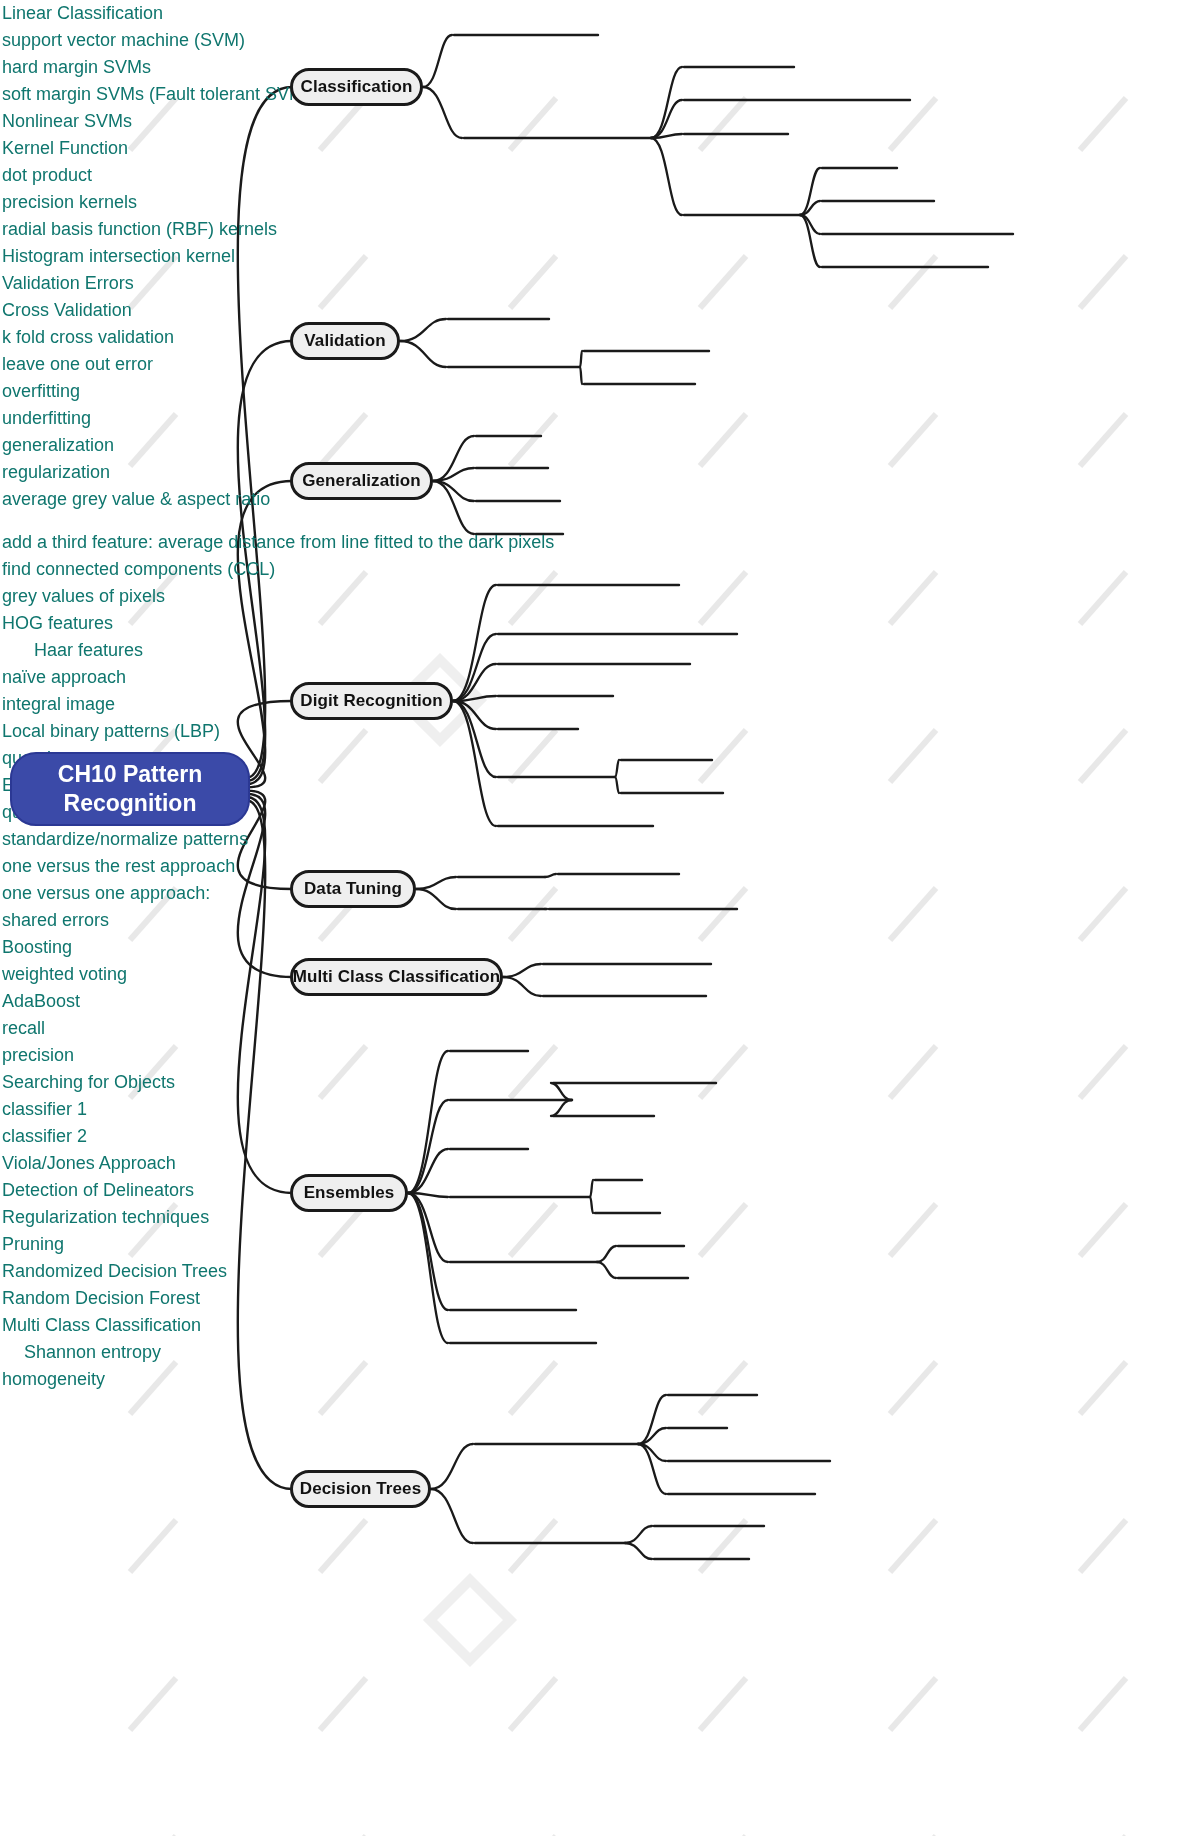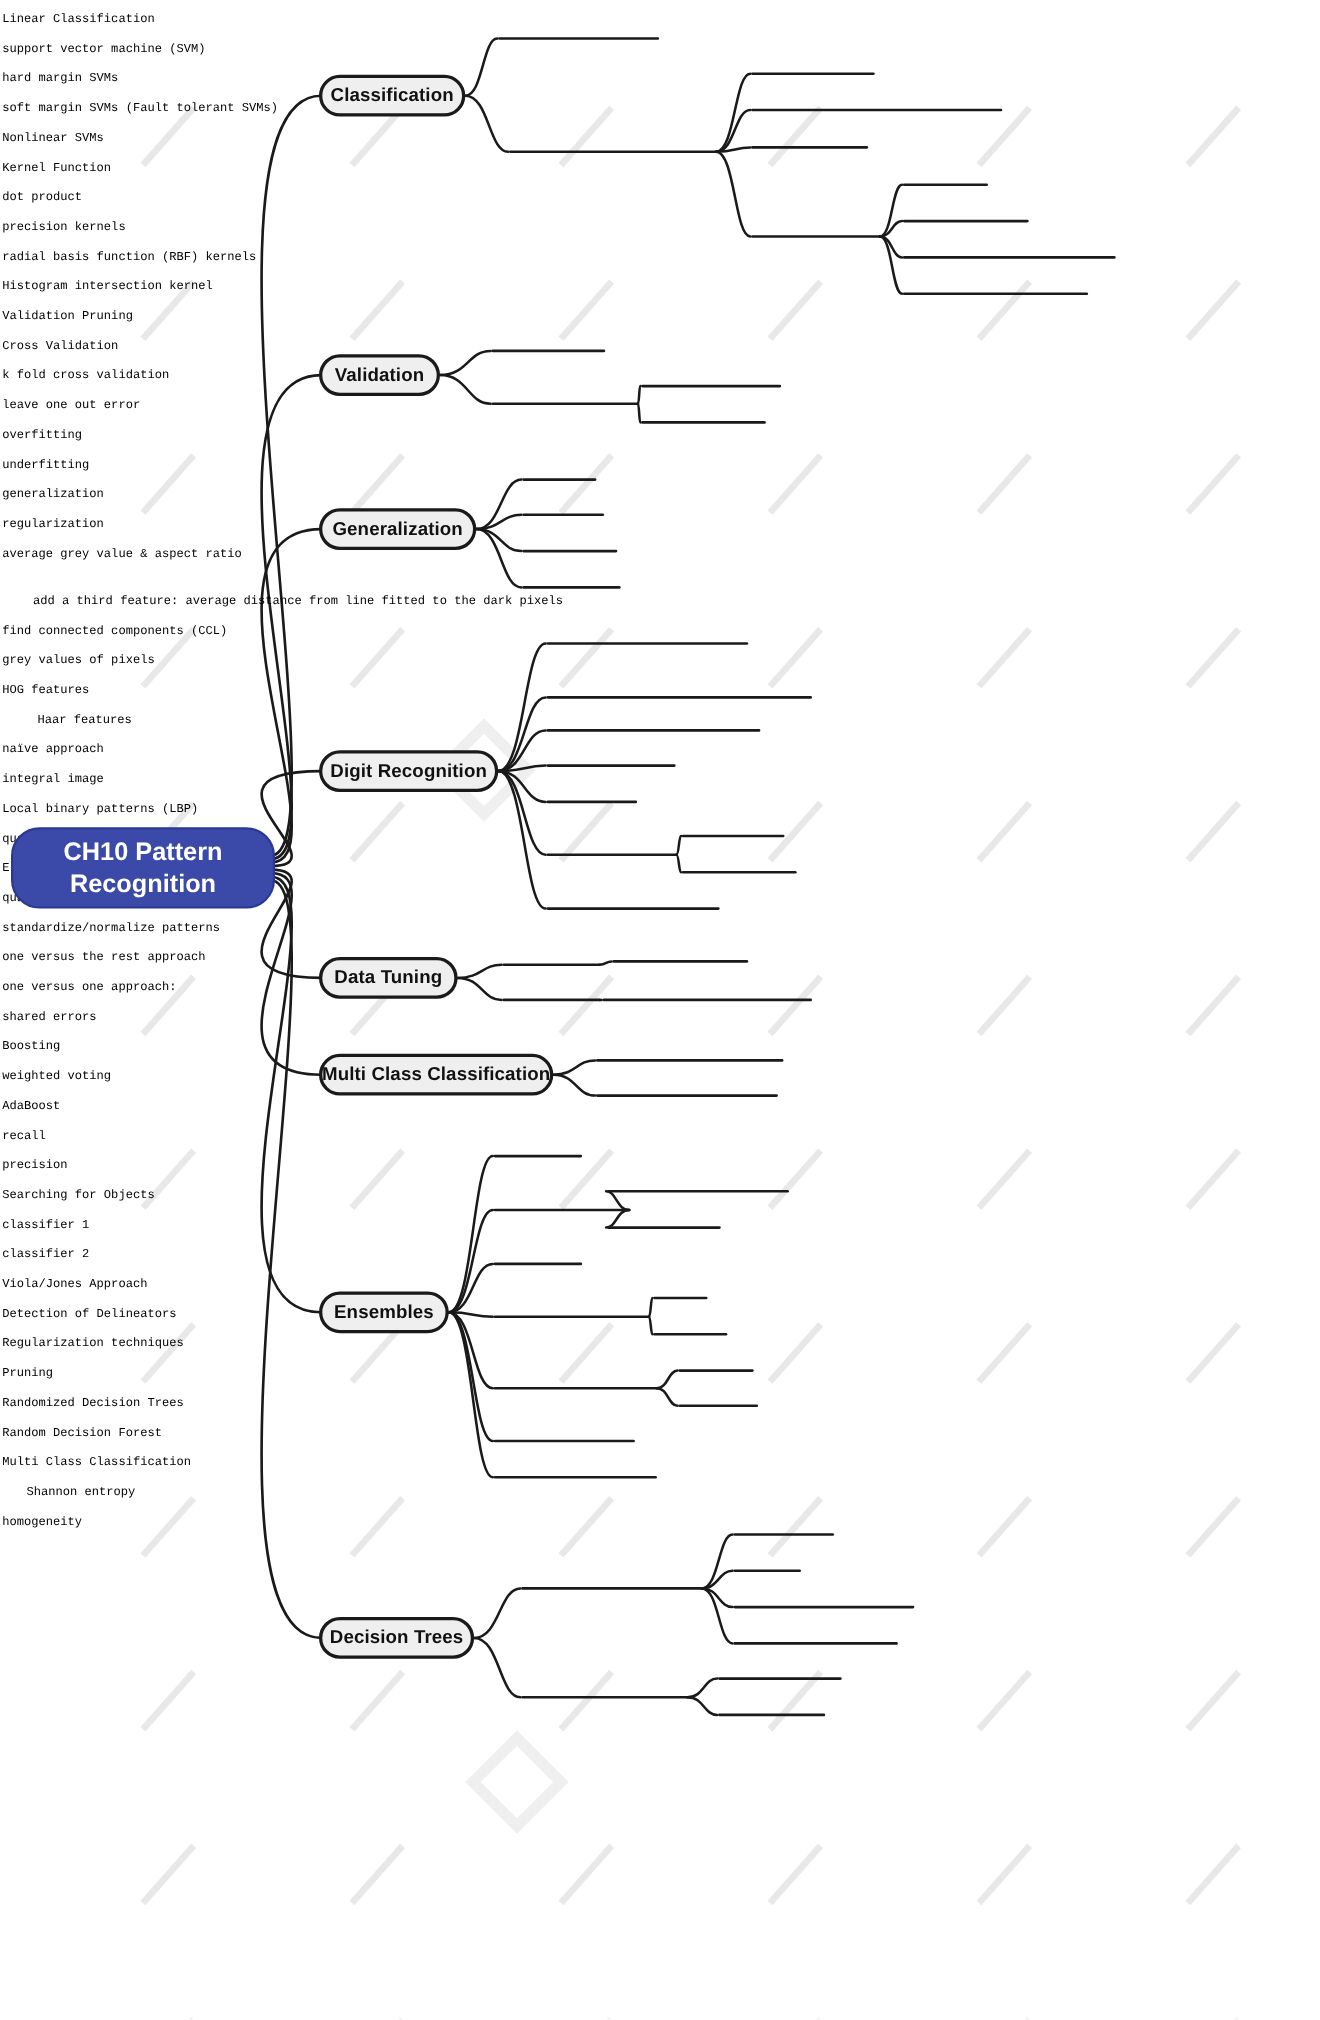--- a/index.html
+++ b/index.html
@@ -61,27 +61,26 @@
     font-size: 17px;
     font-weight: bold;
     display: flex;
     align-items: center;
     justify-content: center;
     padding: 5px 14px;
     letter-spacing: .1px;
   }
   
   .leaf {
-    color: #000000;
-    font-size: 11px;
+    color: #0f766e;
+    font-size: 18px;
     line-height: 1.28;
     display: flex;
     align-items: flex-end;
     padding: 0 0 2px 2px;
-    font-family: Liberation Mono, monospace;
   }
   .leaf.two-line { line-height: 1.3; }
 </style>
 </head>
 <body>
 
 <div id="canvas">
 
   <svg id="wm" width="1200" height="1836" viewBox="0 0 1200 1836" aria-hidden="true">
       <line x1="-60" y1="-8" x2="-14" y2="-60" stroke="#e8e8e8" stroke-width="6"></line>
@@ -312,30 +311,30 @@
       <div class="leaf" style="left: 456px; top: 10px; height: 25px;">Linear Classification</div>
       <div class="leaf" style="left: 466px; top: 113px; height: 25px;">support vector machine (SVM)</div>
       <div class="leaf" style="left: 686px; top: 42px; height: 25px;">hard margin SVMs</div>
       <div class="leaf" style="left: 686px; top: 75px; height: 25px;">soft margin SVMs (Fault tolerant SVMs)</div>
       <div class="leaf" style="left: 686px; top: 109px; height: 25px;">Nonlinear SVMs</div>
       <div class="leaf" style="left: 686px; top: 190px; height: 25px;">Kernel Function</div>
       <div class="leaf" style="left: 824px; top: 143px; height: 25px;">dot product</div>
       <div class="leaf" style="left: 824px; top: 176px; height: 25px;">precision kernels</div>
       <div class="leaf" style="left: 824px; top: 209px; height: 25px;">radial basis function (RBF) kernels</div>
       <div class="leaf" style="left: 824px; top: 242px; height: 25px;">Histogram intersection kernel</div>
-      <div class="leaf" style="left: 450px; top: 294px; height: 25px;">Validation Pruning</div>
+      <div class="leaf" style="left: 450px; top: 294px; height: 25px;">Validation Errors</div>
       <div class="leaf" style="left: 450px; top: 342px; height: 25px;">Cross Validation</div>
       <div class="leaf" style="left: 586px; top: 326px; height: 25px;">k fold cross validation</div>
       <div class="leaf" style="left: 586px; top: 359px; height: 25px;">leave one out error</div>
       <div class="leaf" style="left: 478px; top: 411px; height: 25px;">overfitting</div>
       <div class="leaf" style="left: 478px; top: 443px; height: 25px;">underfitting</div>
       <div class="leaf" style="left: 478px; top: 476px; height: 25px;">generalization</div>
       <div class="leaf" style="left: 478px; top: 509px; height: 25px;">regularization</div>
       <div class="leaf" style="left: 500px; top: 560px; height: 25px;">average grey value &amp; aspect ratio</div>
-      <div class="leaf two-line" style="left: 500px; top: 593px; height: 41px; margin-left: 28px;">add a third feature: average distance from
+      <div class="leaf two-line" style="left: 500px; top: 593px; height: 41px;">add a third feature: average distance from
 line fitted to the dark pixels</div>
       <div class="leaf" style="left: 500px; top: 639px; height: 25px;">find connected components (CCL)</div>
       <div class="leaf" style="left: 500px; top: 671px; height: 25px;">grey values of pixels</div>
       <div class="leaf" style="left: 500px; top: 704px; height: 25px;">HOG features</div>
       <div class="leaf" style="left: 500px; top: 752px; height: 25px; margin-left: 32px;">Haar features</div>
       <div class="leaf" style="left: 623px; top: 735px; height: 25px;">naïve approach</div>
       <div class="leaf" style="left: 623px; top: 768px; height: 25px;">integral image</div>
       <div class="leaf" style="left: 500px; top: 801px; height: 25px;">Local binary patterns (LBP)</div>
       <div class="leaf" style="left: 460px; top: 852px; height: 25px;">quantity</div>
       <div class="leaf" style="left: 460px; top: 884px; height: 25px;">Elastic Distortion</div>

